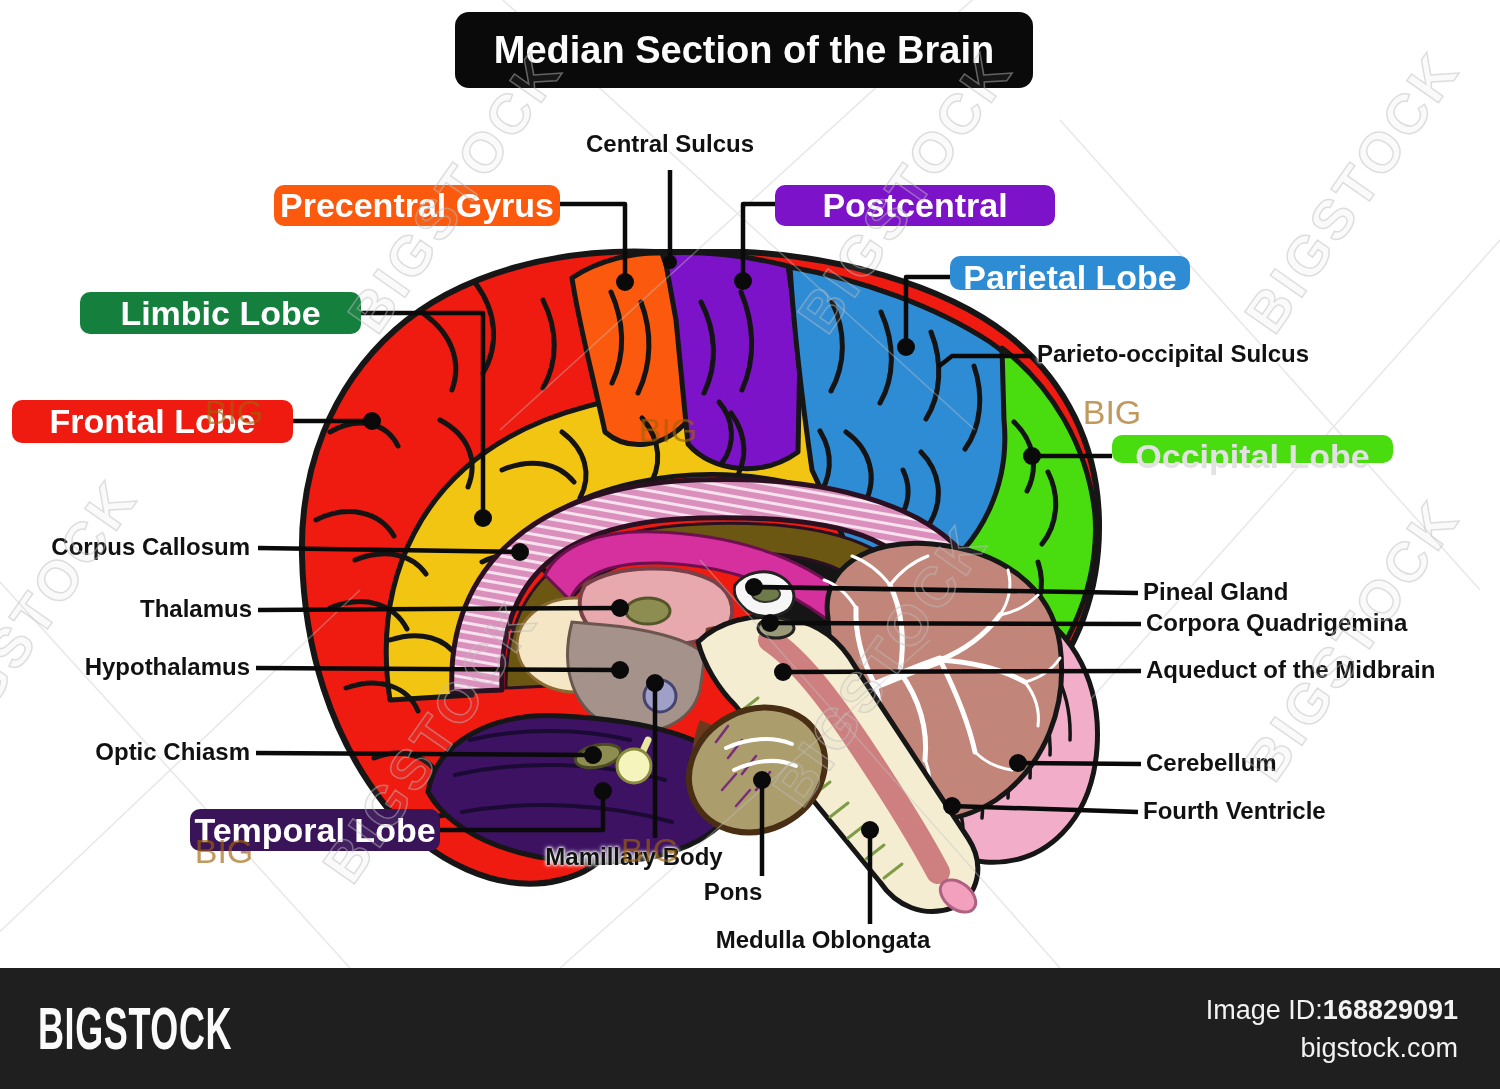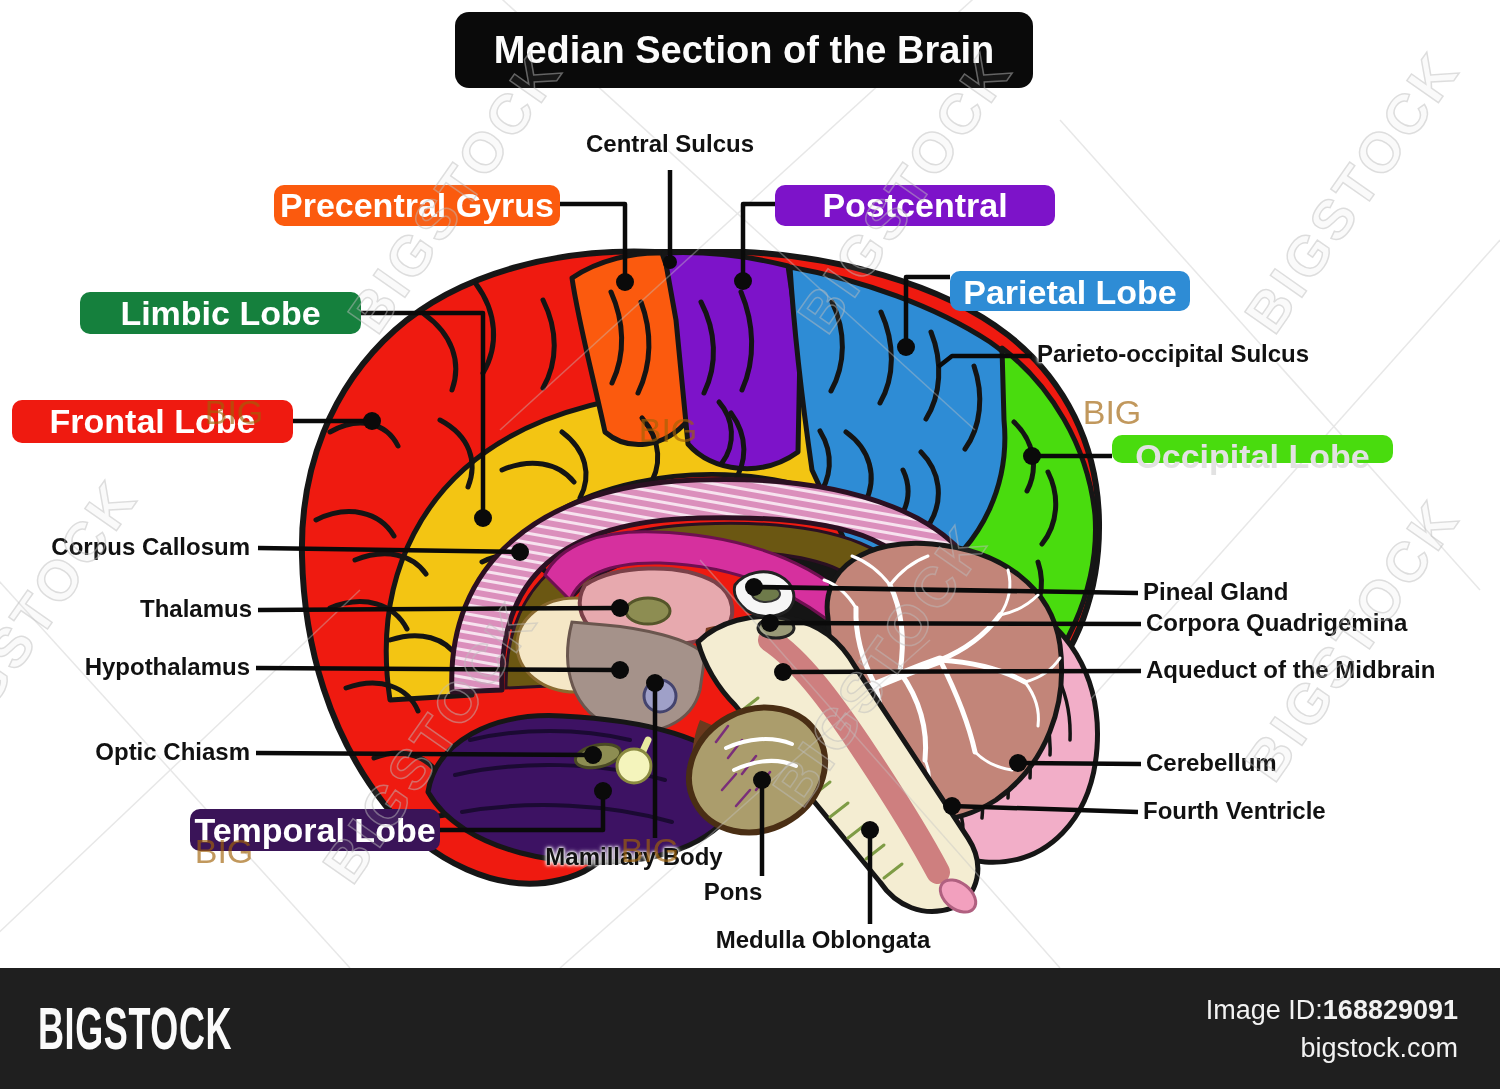--- a/index.html
+++ b/index.html
@@ -4,21 +4,21 @@
 <style>
   html,body{margin:0;padding:0;}
   .stage{position:relative;width:1500px;height:1089px;background:#FFFFFF;overflow:hidden;
          font-family:"Liberation Sans","DejaVu Sans",sans-serif;}
   #art{position:absolute;left:0;top:0;z-index:5;}
   
   .boxlbl{position:absolute;font-weight:bold;font-size:34px;text-align:center;border-radius:10px;z-index:20;}
   .pos-title{left:455px;top:12px;width:578px;height:76px;font-size:38px;line-height:76px;border-radius:14px;}
   .pos-precentral{left:274px;top:185px;width:286px;height:41px;line-height:41px;}
   .pos-postcentral{left:775px;top:185px;width:280px;height:41px;line-height:41px;}
-  .pos-parietal{left:950px;top:271px;width:240px;height:40px;line-height:42px;}
+  .pos-parietal{left:950px;top:256px;width:240px;height:34px;line-height:42px;}
   .pos-limbic{left:80px;top:292px;width:281px;height:42px;line-height:42px;}
   .pos-frontal{left:12px;top:400px;width:281px;height:43px;line-height:43px;}
   .pos-occipital{left:1112px;top:435px;width:281px;height:28px;line-height:42px;}
   .pos-temporal{left:190px;top:809px;width:250px;height:42px;line-height:42px;}
   
   .plain{position:absolute;font-weight:bold;font-size:24px;color:#111;white-space:nowrap;z-index:20;
          text-shadow:0 0 3px #fff,0 0 3px #fff,0 0 5px #fff;}
   .c{transform:translateX(-50%);}
   .r{text-align:right;}
   .two-line{white-space:normal;width:200px;text-align:center;line-height:33px;}

